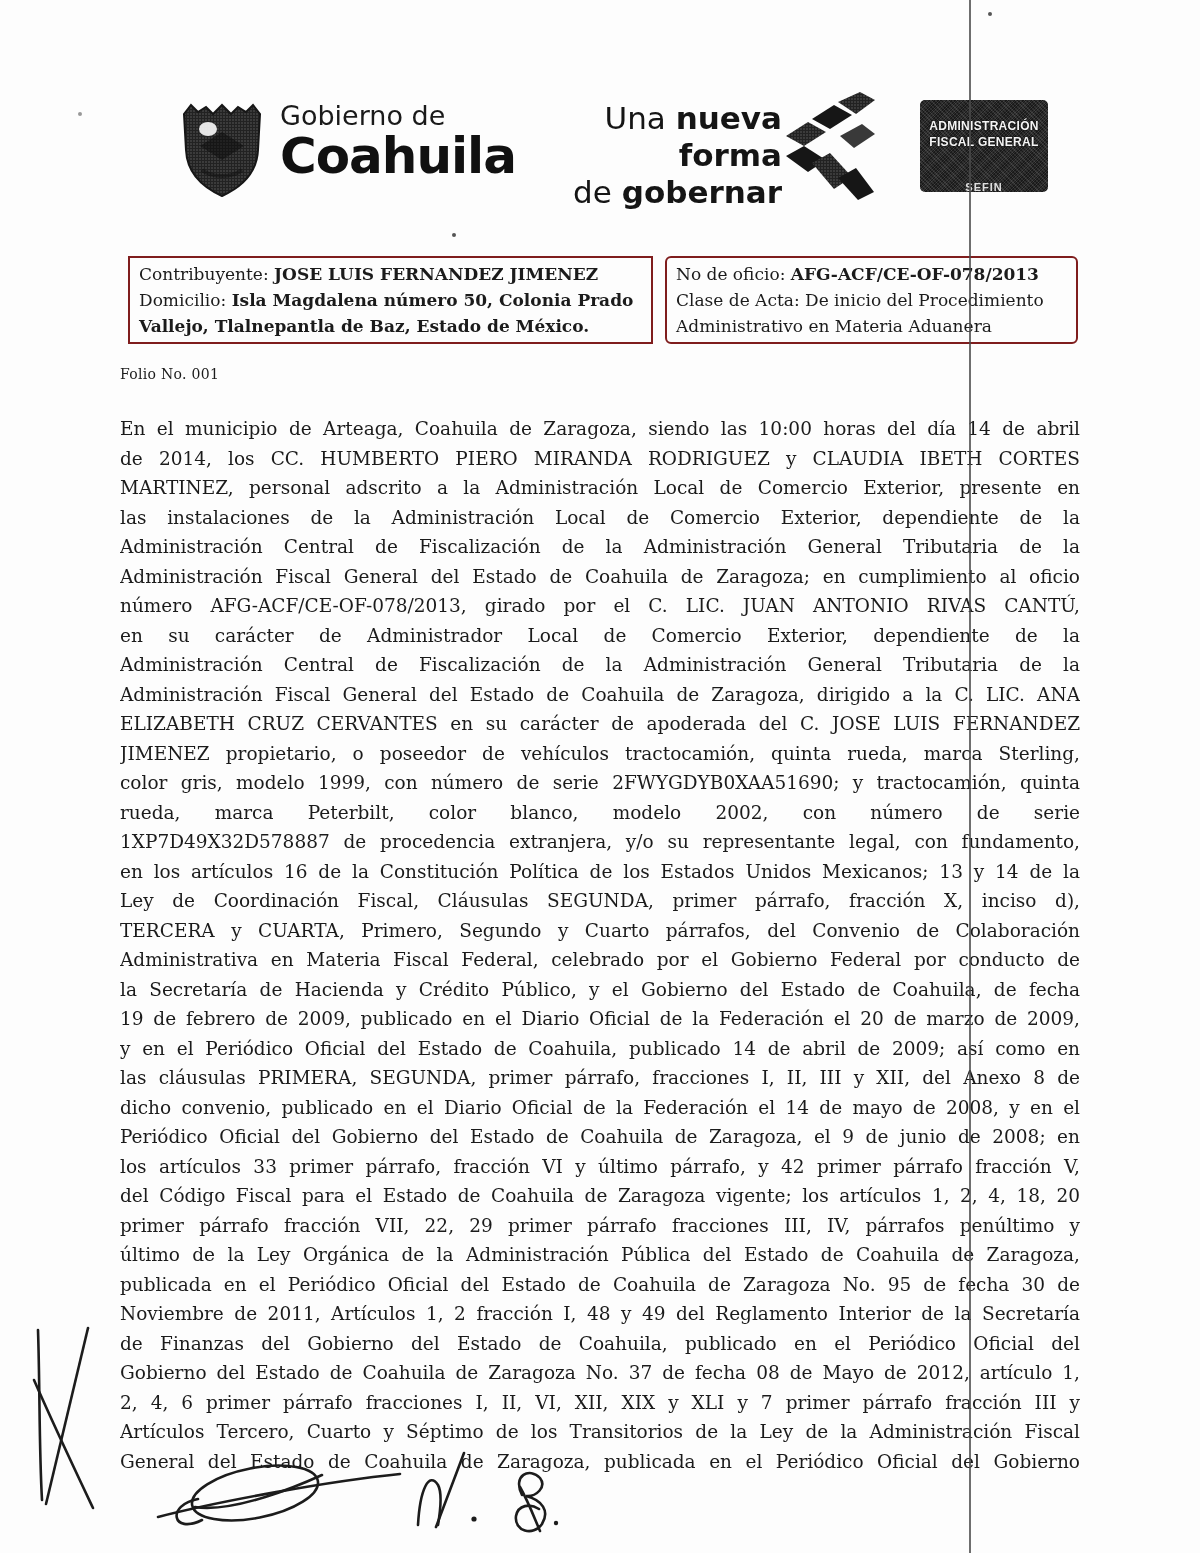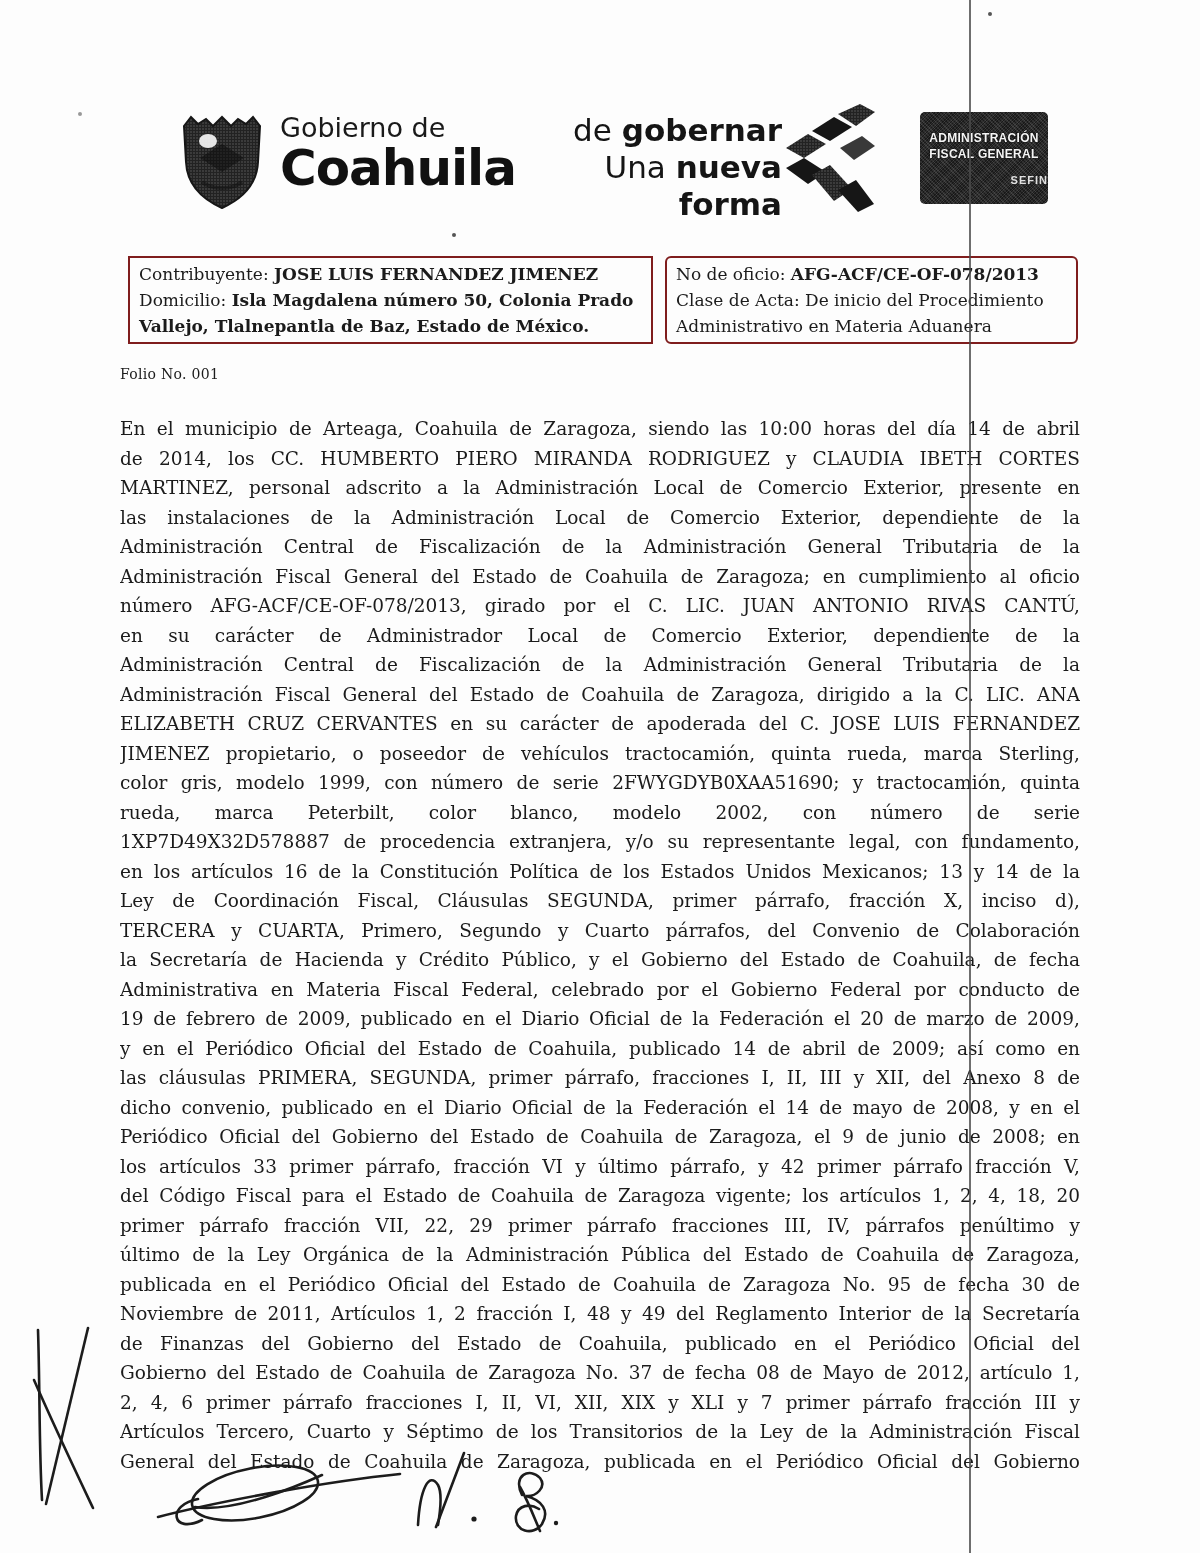--- a/index.html
+++ b/index.html
@@ -1,35 +1,35 @@
 <!DOCTYPE html>
 <html><head>
 <meta charset="utf-8">
 <style>
   html,body{margin:0;padding:0;background:#e8e8e8;}
   .page{position:relative;width:1200px;height:1553px;background:#fdfdfd;overflow:hidden;
         font-family:"DejaVu Serif","Liberation Serif",serif;color:#1b1b1b;margin:0 auto;}
   
-  .hdr{position:absolute;top:12px;left:0;width:100%;height:230px;}
+  .hdr{position:absolute;top:0;left:0;width:100%;height:230px;}
   .shield{position:absolute;left:178px;top:98px;}
   .logo-text{position:absolute;left:280px;top:102px;font-family:"DejaVu Sans","Liberation Sans",sans-serif;line-height:1;}
   .logo-pre{font-size:27px;font-weight:400;letter-spacing:0px;color:#1a1a1a;}
   .logo-main{font-size:50px;font-weight:bold;letter-spacing:-1px;color:#111;margin-top:2px;}
   .slogan{position:absolute;left:520px;top:100px;width:262px;text-align:right;
           font-family:"DejaVu Sans","Liberation Sans",sans-serif;font-size:31px;line-height:37px;color:#151515;}
   .slogan b{font-weight:bold;}
   .arrow{position:absolute;left:782px;top:92px;}
   .badge{position:absolute;left:920px;top:100px;width:128px;height:92px;border-radius:5px;
          background-color:#2e2e2e;
          background-image:repeating-linear-gradient(45deg,rgba(255,255,255,.10) 0 1px,transparent 1px 3px),
                           repeating-linear-gradient(-45deg,rgba(0,0,0,.45) 0 1px,transparent 1px 2px);
          color:#f5f5f5;text-align:center;font-family:"Liberation Sans","DejaVu Sans",sans-serif;
          padding-top:18px;box-sizing:border-box;}
   .badge .b1,.badge .b2{font-size:12px;font-weight:bold;letter-spacing:.3px;line-height:16px;text-shadow:0 0 2px #000;}
-  .badge .b3{font-size:11px;font-weight:bold;margin-top:12px;letter-spacing:1px;opacity:.9;text-align:right;}
+  .badge .b3{font-size:11px;font-weight:bold;margin-top:31px;letter-spacing:1px;opacity:.9;}
   
   .infotable{position:absolute;left:128px;top:256px;width:950px;height:88px;font-size:17px;line-height:26px;}
   .cell{position:absolute;top:0;height:78px;border:2px solid #7f1d1d;padding:3px 9px;box-sizing:content-box;}
   .cell-left{left:0;width:503px;}
   .cell-right{left:537px;width:391px;border-radius:6px;}
   .cell b{font-weight:bold;}
   
   .folio{position:absolute;left:120px;top:366px;width:960px;text-align:left;font-size:14px;letter-spacing:.3px;}
   .bodytext{position:absolute;left:120px;top:414px;width:960px;font-size:18.5px;}
   .body-line{height:29.5px;line-height:29.5px;overflow:hidden;
@@ -63,22 +63,22 @@
       <path d="M22 48 L44 34 L66 48 L44 62 Z" fill="#0d0d0d" opacity="0.55"></path>
       <path d="M24 72 C34 80 54 80 64 72" stroke="#0d0d0d" stroke-width="4" fill="none" opacity="0.5"></path>
     </svg>
 
     <div class="logo-text">
       <div class="logo-pre">Gobierno de</div>
       <div class="logo-main">Coahuila</div>
     </div>
 
     <div class="slogan">
+      <div><span>Una </span><b>nueva forma</b></div>
       <div><span>de </span><b>gobernar</b></div>
-      <div><span>Una </span><b>nueva forma</b></div>
     </div>
 
     <svg class="arrow" width="95" height="108" viewBox="0 0 95 108">
       <polygon points="4,44 26,30 44,40 22,54" fill="url(#dth)"></polygon>
       <polygon points="30,27 52,13 70,23 48,37" fill="#161616"></polygon>
       <polygon points="56,10 78,0 93,8 74,22" fill="url(#dth)"></polygon>
       <polygon points="58,44 80,32 93,42 72,56" fill="#161616" opacity="0.85"></polygon>
       <polygon points="4,64 22,54 44,68 26,80" fill="#161616"></polygon>
       <polygon points="30,71 48,61 70,85 52,97" fill="url(#dth)"></polygon>
       <polygon points="56,86 74,76 92,100 76,108" fill="#161616"></polygon>
@@ -116,22 +116,22 @@
       <div class="body-line">Administración Central de Fiscalización de la Administración General Tributaria de la</div>
       <div class="body-line">Administración Fiscal General del Estado de Coahuila de Zaragoza, dirigido a la C. LIC. ANA</div>
       <div class="body-line">ELIZABETH CRUZ CERVANTES en su carácter de apoderada del C. JOSE LUIS FERNANDEZ</div>
       <div class="body-line">JIMENEZ propietario, o poseedor de vehículos tractocamión, quinta rueda, marca Sterling,</div>
       <div class="body-line">color gris, modelo 1999, con número de serie 2FWYGDYB0XAA51690; y tractocamión, quinta</div>
       <div class="body-line">rueda, marca Peterbilt, color blanco, modelo 2002, con número de serie</div>
       <div class="body-line">1XP7D49X32D578887 de procedencia extranjera, y/o su representante legal, con fundamento,</div>
       <div class="body-line">en los artículos 16 de la Constitución Política de los Estados Unidos Mexicanos; 13 y 14 de la</div>
       <div class="body-line">Ley de Coordinación Fiscal, Cláusulas SEGUNDA, primer párrafo, fracción X, inciso d),</div>
       <div class="body-line">TERCERA y CUARTA, Primero, Segundo y Cuarto párrafos, del Convenio de Colaboración</div>
+      <div class="body-line">Administrativa en Materia Fiscal Federal, celebrado por el Gobierno Federal por conducto de</div>
       <div class="body-line">la Secretaría de Hacienda y Crédito Público, y el Gobierno del Estado de Coahuila, de fecha</div>
-      <div class="body-line">Administrativa en Materia Fiscal Federal, celebrado por el Gobierno Federal por conducto de</div>
       <div class="body-line">19 de febrero de 2009, publicado en el Diario Oficial de la Federación el 20 de marzo de 2009,</div>
       <div class="body-line">y en el Periódico Oficial del Estado de Coahuila, publicado 14 de abril de 2009; así como en</div>
       <div class="body-line">las cláusulas PRIMERA, SEGUNDA, primer párrafo, fracciones I, II, III y XII, del Anexo 8 de</div>
       <div class="body-line">dicho convenio, publicado en el Diario Oficial de la Federación el 14 de mayo de 2008, y en el</div>
       <div class="body-line">Periódico Oficial del Gobierno del Estado de Coahuila de Zaragoza, el 9 de junio de 2008; en</div>
       <div class="body-line">los artículos 33 primer párrafo, fracción VI y último párrafo, y 42 primer párrafo fracción V,</div>
       <div class="body-line">del Código Fiscal para el Estado de Coahuila de Zaragoza vigente; los artículos 1, 2, 4, 18, 20</div>
       <div class="body-line">primer párrafo fracción VII, 22, 29 primer párrafo fracciones III, IV, párrafos penúltimo y</div>
       <div class="body-line">último de la Ley Orgánica de la Administración Pública del Estado de Coahuila de Zaragoza,</div>
       <div class="body-line">publicada en el Periódico Oficial del Estado de Coahuila de Zaragoza No. 95 de fecha 30 de</div>

